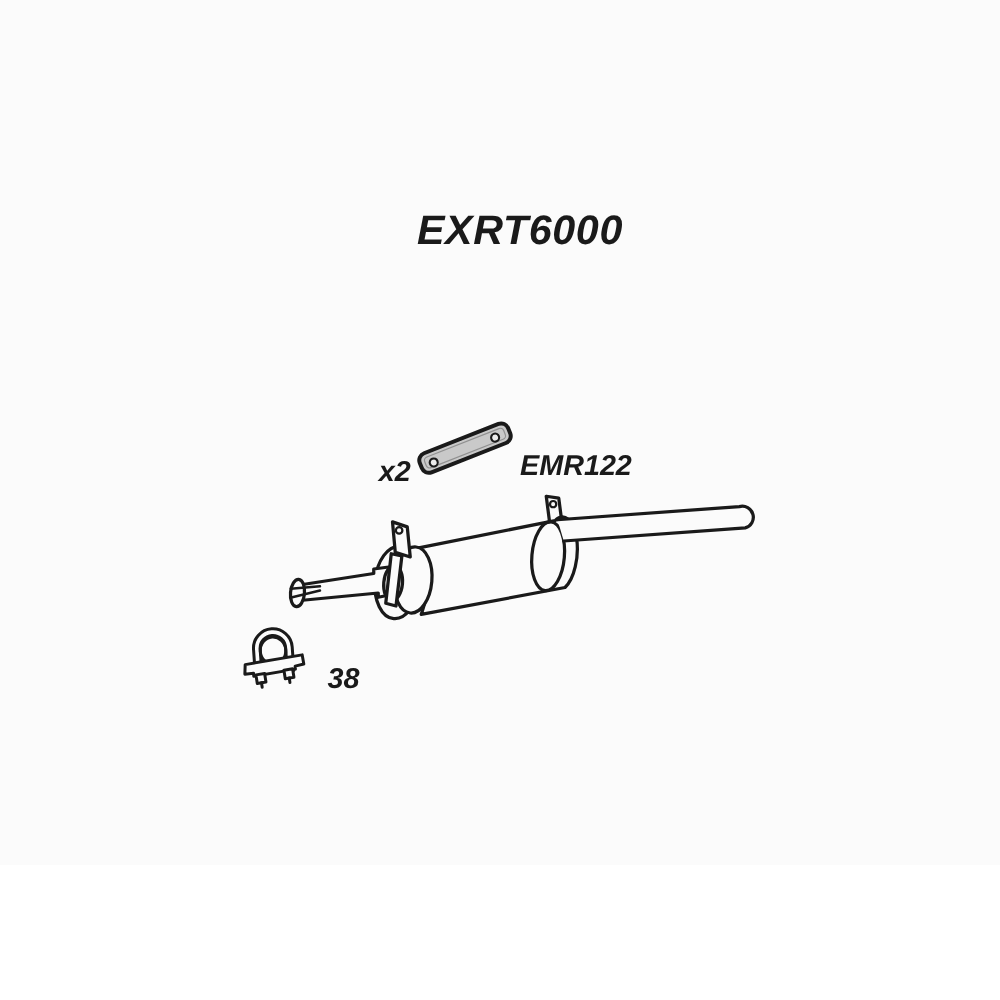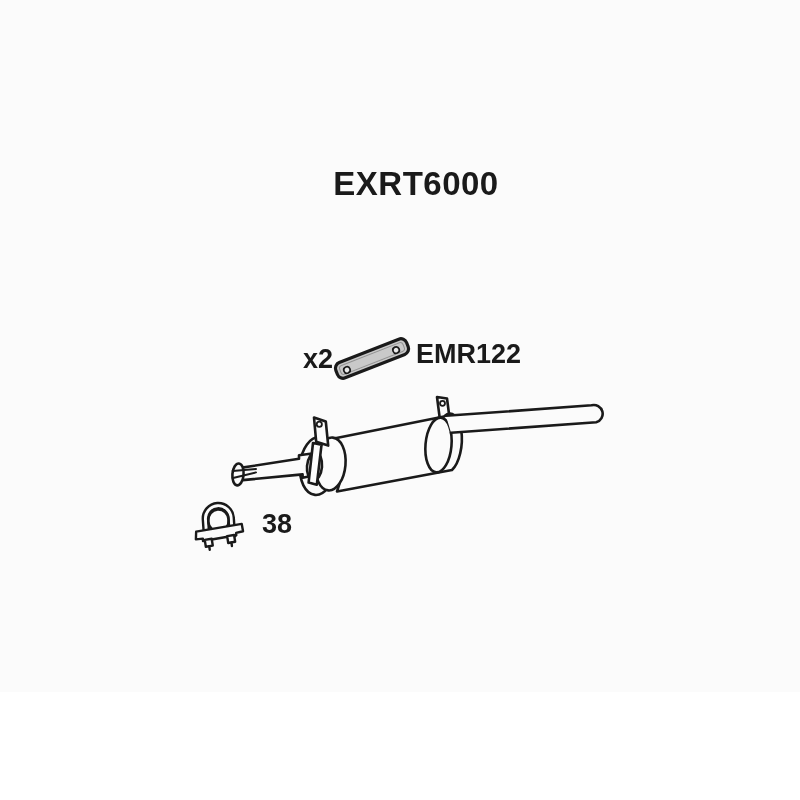--- a/index.html
+++ b/index.html
@@ -9,37 +9,39 @@
     height: 800px;
     overflow: hidden;
   }
   .canvas {
     position: relative;
     width: 800px;
     height: 692px;
     background: var(--paper, #fbfbfb);
     font-family: "Liberation Sans", sans-serif;
     color: var(--ink, #1a1a1a);
+    font-style: italic;
   }
   .title {
     position: absolute;
     top: 165px;
     left: 305px;
     width: 222px;
     text-align: center;
     font-size: 33px;
     font-weight: 700;
     letter-spacing: 0.5px;
     white-space: nowrap;
   }
   .label {
     position: absolute;
-    font-size: 27px;
+    font-size: 23px;
     font-weight: 700;
     white-space: nowrap;
+    margin-top: 20px;
   }
   .label-qty  { top: 344px; left: 303px; }
   .label-pn   { top: 339px; left: 416px; }
   .label-size { top: 509px; left: 262px; }
   svg.diagram {
     position: absolute;
     top: 0; left: 0;
     width: 800px;
     height: 800px;
   }

